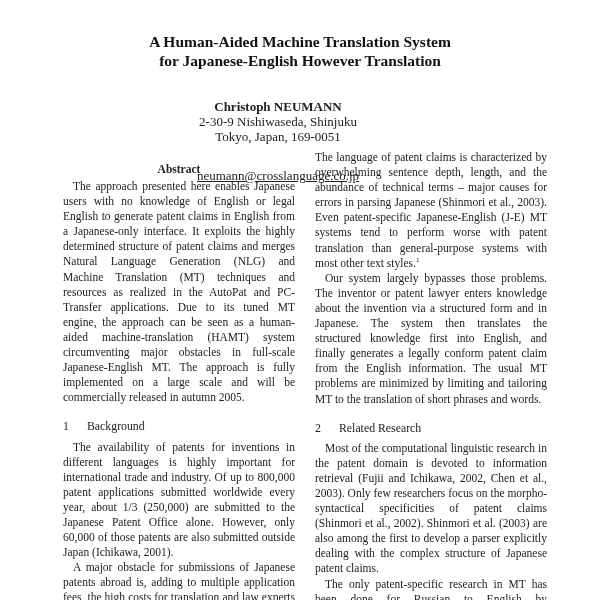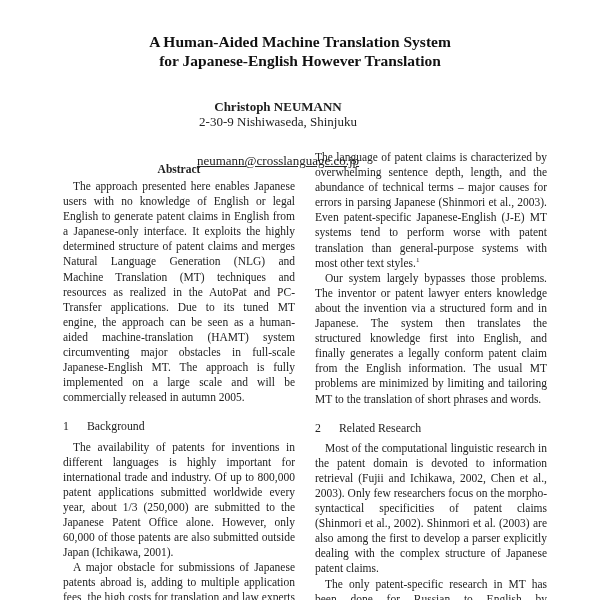--- a/index.html
+++ b/index.html
@@ -25,20 +25,21 @@
 <body>
 
 <div class="title">
   <div>A Human-Aided Machine Translation System</div>
   <div>for Japanese-English However Translation</div>
 </div>
 
 <div class="author-block">
   <div class="author-name">Christoph NEUMANN</div>
   <div>2-30-9 Nishiwaseda, Shinjuku</div>
+  <div>Tokyo, Japan, 169-0051</div>
   <div class="email">neumann@crosslanguage.co.jp</div>
 </div>
 
 <div class="col left">
   <div class="abstract-head">Abstract</div>
   <p class="ind">The approach presented here enables Japanese users with no knowledge of English or legal English to generate patent claims in English from a Japanese-only interface. It exploits the highly determined structure of patent claims and merges Natural Language Generation (NLG) and Machine Translation (MT) techniques and resources as realized in the AutoPat and PC-Transfer applications. Due to its tuned MT engine, the approach can be seen as a human-aided machine-translation (HAMT) system circumventing major obstacles in full-scale Japanese-English MT. The approach is fully implemented on a large scale and will be commercially released in autumn 2005.</p>
 
   <div class="sec-head">
     <span class="num">1</span><span>Background</span>
   </div>

